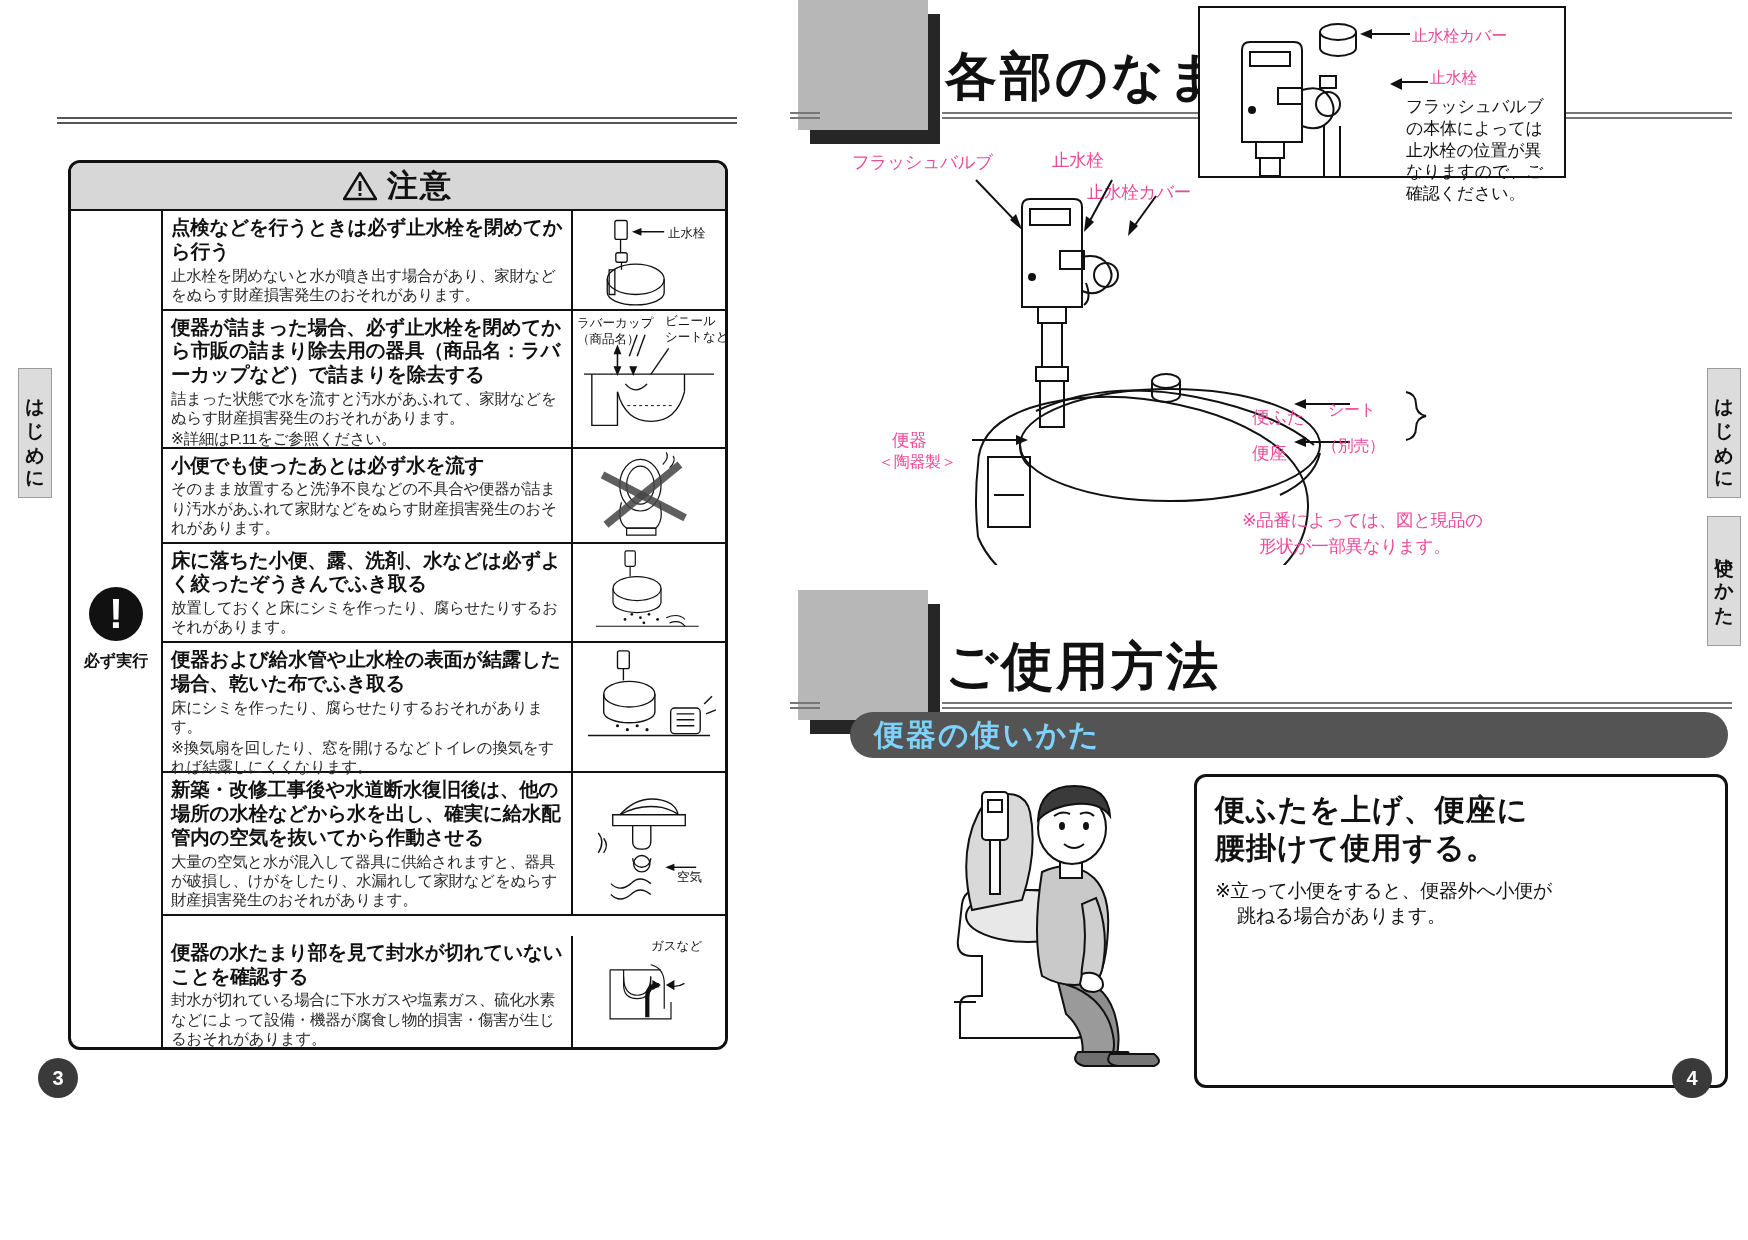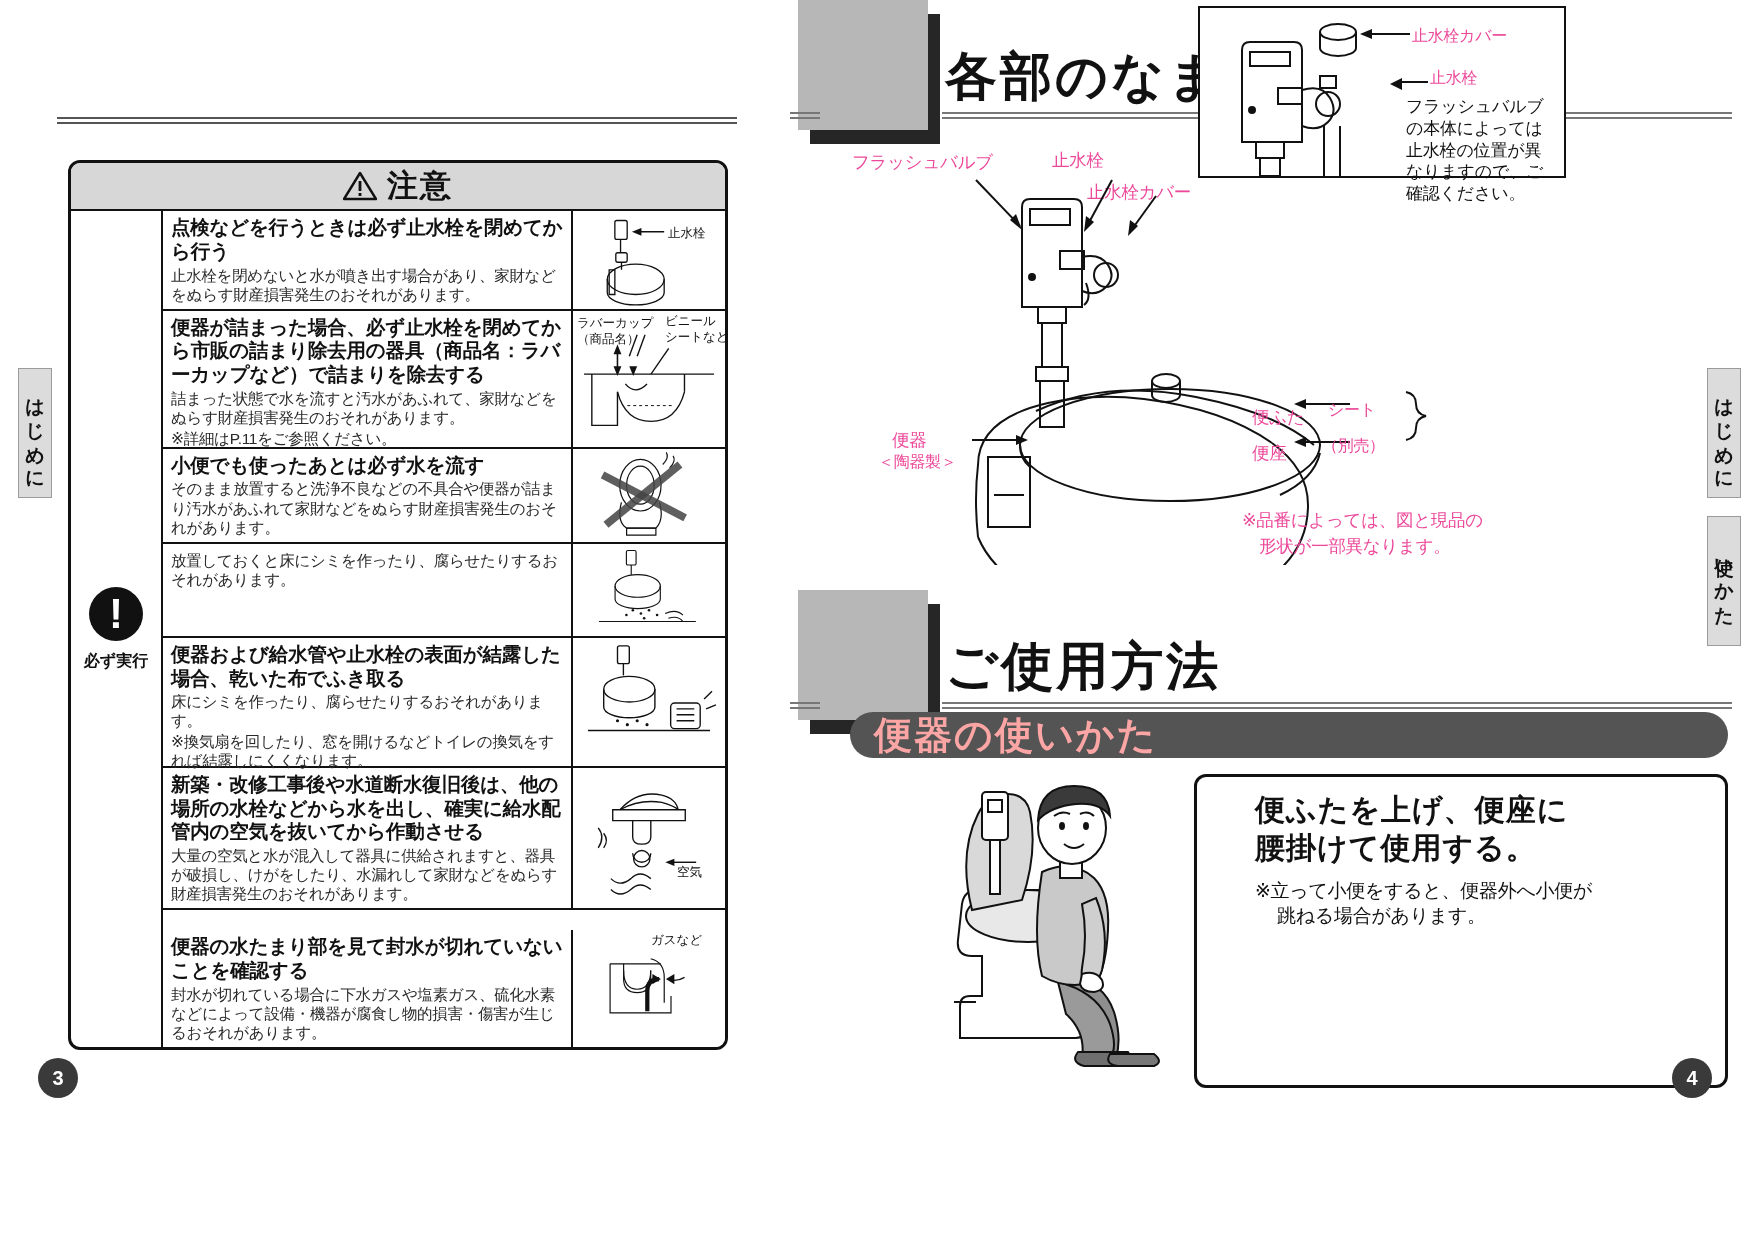--- a/index.html
+++ b/index.html
@@ -98,22 +98,22 @@
 
   .note-box {
     position: absolute; border: 2px solid #111; background: #fff;
   }
   .note-txt { position: absolute; font-size: 17px; line-height: 1.28; letter-spacing: -0.2px; }
 
   .dlabel { position: absolute; font-size: 17.5px; white-space: nowrap; color: #ec4899; letter-spacing: -0.3px; }
   .dlabel.sm { font-size: 16px; }
 
   .pill-head {
-    position: absolute; background: #545454; color: #fca5a5; border-radius: 24px;
-    font-size: 38px; font-weight: bold; letter-spacing: 2px;
+    position: absolute; background: #545454; color: #7dd3fc; border-radius: 24px;
+    font-size: 30px; font-weight: bold; letter-spacing: 2px;
     display: flex; align-items: center; padding-left: 24px;
   }
 
   .usage-box {
     position: absolute; border: 3px solid #111; border-radius: 12px; background: #fff;
   }
   .usage-title {
     font-size: 30px; font-weight: bold; line-height: 1.28; letter-spacing: 1px; padding: 14px 16px 0 18px;
   }
   .usage-note {
@@ -242,20 +242,21 @@
                   <g stroke="#444" stroke-width="9" opacity="0.85">
                     <path d="M22 30 L118 80"></path>
                   </g>
                 </svg>
               </div>
             </div>
           </div>
 
           <div class="crow" style="height:114px">
             <div class="txt">
+              <div class="ttl">床に落ちた小便、露、洗剤、水などは必ずよく絞ったぞうきんでふき取る</div>
               <div class="sub">放置しておくと床にシミを作ったり、腐らせたりするおそれがあります。</div>
             </div>
             <div class="fig">
               <div class="fg">
                 <svg viewBox="0 0 152 114" preserveAspectRatio="xMidYMid meet">
                   <g fill="none" stroke="#111" stroke-width="1.4">
                     <rect x="48" y="8" width="12" height="18" rx="2"></rect>
                     <path d="M54 26 v12"></path>
                     <ellipse cx="62" cy="52" rx="28" ry="14"></ellipse>
                     <path d="M34 52 v16 a28,12 0 0 0 56,0 v-16"></path>
@@ -540,21 +541,21 @@
             <ellipse cx="142" cy="56" rx="3" ry="4"></ellipse>
             <ellipse cx="166" cy="56" rx="3" ry="4"></ellipse>
           </g>
           <path d="M144 74 q10 8 20 0" stroke="#111" stroke-width="2" fill="none"></path>
           <path d="M134 46 q8 -6 16 -2" stroke="#111" stroke-width="2" fill="none"></path>
           <path d="M160 44 q8 -4 14 2" stroke="#111" stroke-width="2" fill="none"></path>
         </g>
       </svg>
     </div>
 
-    <div class="usage-box" style="left:404px; top:774px; width:534px; height:314px;padding-left:40px;">
+    <div class="usage-box" style="left:404px; top:774px; width:534px; height:314px;">
       <div class="usage-title">
         <div>便ふたを上げ、便座に</div>
         <div>腰掛けて使用する。</div>
       </div>
       <div class="usage-note" style="padding-top:10px">
         <span class="hang">※立って小便をすると、便器外へ小便が</span>
         <span class="cont">跳ねる場合があります。</span>
       </div>
     </div>
 

